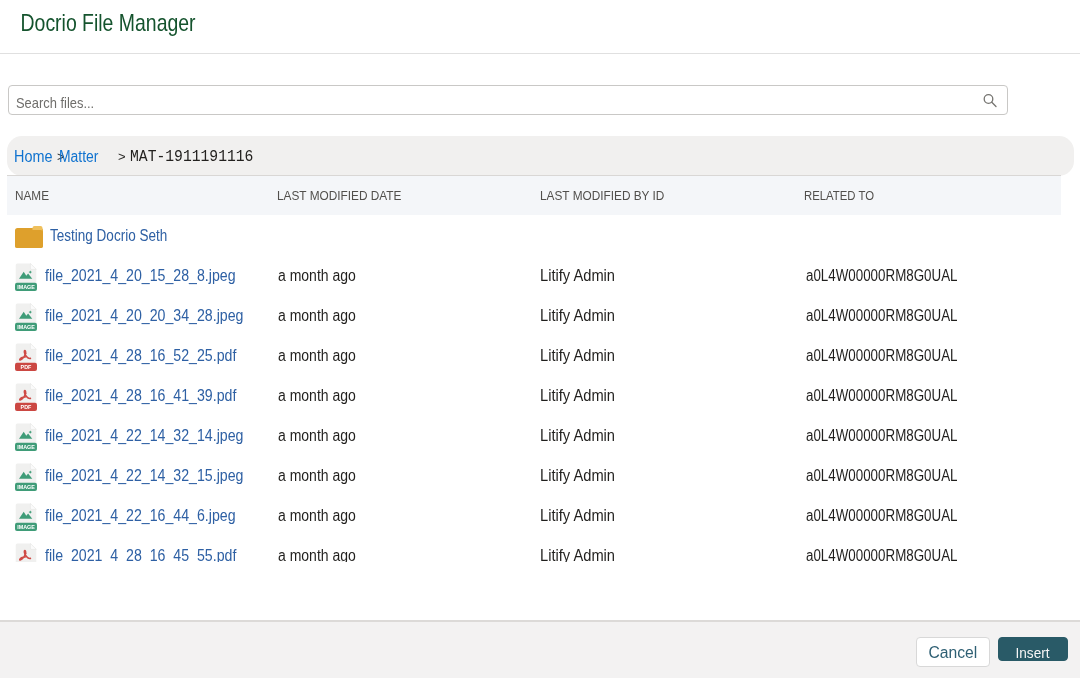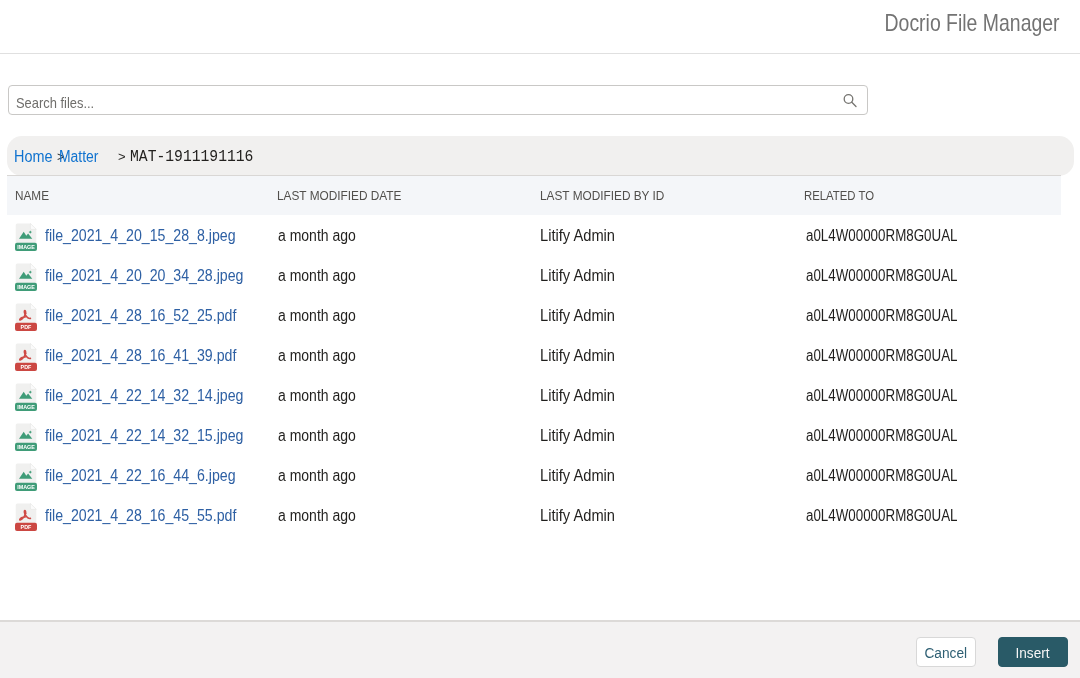--- a/index.html
+++ b/index.html
@@ -1,24 +1,24 @@
 <!DOCTYPE html>
 <html><head>
 <meta charset="utf-8">
 <style>
 * { margin:0; padding:0; box-sizing:border-box; }
 html,body { width:1080px; height:678px; overflow:hidden; background:#fff;
   font-family:"Liberation Sans", sans-serif; }
 span, a, div { white-space:nowrap; }
 .sx { display:inline-block; transform-origin:0 0; }
-.title { position:absolute; top:9px; left:0; width:1080px; text-align:right;
-  font-size:24px; color:#737373; }
+.title { position:absolute; top:9px; left:0; width:1080px; text-align:left;
+  font-size:24px; color:#14532d; }
 .title .sx { transform:scaleX(0.81); transform-origin:50% 0; }
 .divider { position:absolute; top:53px; left:0; width:1080px; height:1px; background:#e0e0e0; }
-.search { position:absolute; top:85px; left:8px; width:860px; height:30px;
+.search { position:absolute; top:85px; left:8px; width:1000px; height:30px;
   border:1px solid #c9c8c6; border-radius:4px; background:#fff;text-align:center; }
 .search .ph { position:absolute; left:7px; top:7.7px; font-size:15px; color:#6f6e6b;
   display:inline-block; transform:scaleX(0.86); transform-origin:0 0; }
 .search svg { position:absolute; right:9px; top:7px; }
 .crumbs { position:absolute; top:136px; left:7px; width:1067px; height:40px;
   background:#f1f0ef; font-size:16px;border-radius:15px; }
 .crumbs > span, .crumbs > a { position:absolute; top:12.4px; }
 .crumbs a { color:#0f72cf; text-decoration:none; }
 .crumbs .sep { color:#2b2a28; font-size:13px; top:13.2px; }
 .crumbs .cur { color:#23211f;font-family:Liberation Mono, monospace; }
@@ -31,25 +31,25 @@
 .row .name { position:absolute; left:37.5px; top:12.5px; font-size:16px; color:#2e60a4;
   display:inline-block; transform:scaleX(0.885); transform-origin:0 0; }
 .row .c2 { position:absolute; left:271px; top:12.5px; font-size:16px; color:#201f1d;
   display:inline-block; transform:scaleX(0.875); transform-origin:0 0; }
 .row .c3 { position:absolute; left:533px; top:12.5px; font-size:16px; color:#201f1d;
   display:inline-block; transform:scaleX(0.917); transform-origin:0 0; }
 .row .c4 { position:absolute; left:798.5px; top:12.5px; font-size:16px; color:#201f1d;
   display:inline-block; transform:scaleX(0.835); transform-origin:0 0; }
 .footer { position:absolute; top:620px; left:0; width:1080px; height:58px;
   background:#f3f2f2; border-top:2px solid #dcdad8; }
-.btn-cancel { position:absolute; top:15px; left:916px; width:60px; height:30px;
+.btn-cancel { position:absolute; top:15px; left:916px; width:74px; height:30px;
   background:#fff; border:1px solid #d8d8d8; border-radius:4px;
-  font-size:14px; color:#2e5f73; text-align:center; line-height:30px; }
+  font-size:16px; color:#2e5f73; text-align:center; line-height:30px; }
 .btn-cancel .sx { transform:scaleX(0.98); transform-origin:50% 0; }
-.btn-insert { position:absolute; top:15px; left:998px; width:70px; height:30px;
+.btn-insert { position:absolute; top:15px; left:998px; width:70px; height:24px;
   background:#295a67; border:1px solid #295a67; border-radius:4px;
   font-size:14px; color:#f6f6f6; text-align:center; line-height:30px; }
 .btn-insert .sx { transform:scaleX(0.971); transform-origin:50% 0; }
 </style>
 </head>
 <body>
 <div class="title"><span class="sx">Docrio File Manager</span></div>
 <div class="divider"></div>
 <div class="search">
   <span class="ph">Search files...</span>
@@ -66,20 +66,28 @@
   <span class="cur" style="left:123px"><span class="sx" style="transform:scaleX(0.918)">MAT-1911191116</span></span>
 </div>
 <div class="thead">
   <span style="left:8px; transform:scaleX(0.98)">NAME</span>
   <span style="left:270px; transform:scaleX(0.985)">LAST MODIFIED DATE</span>
   <span style="left:533px; transform:scaleX(0.985)">LAST MODIFIED BY ID</span>
   <span style="left:797px; transform:scaleX(0.945)">RELATED TO</span>
 </div>
 <div class="rows">
   <div class="row">
+    <svg class="icon" style="left:8px; top:11.5px" width="28" height="22" viewBox="0 0 28 22">
+      <rect x="0" y="2" width="28" height="20" rx="2.5" fill="#dea02c"></rect>
+      <rect x="17.5" y="0" width="10" height="8.5" rx="2" fill="#efc05c"></rect>
+      <rect x="0" y="4" width="28" height="18" rx="2.5" fill="#dea02c"></rect>
+    </svg>
+    <span class="name" style="left:42.5px; transform:scaleX(0.845)">Testing Docrio Seth</span>
+  </div>
+  <div class="row">
 <svg class="icon" width="22" height="28" viewBox="0 0 22 28">
  <path d="M2 0.5 h13.4 l5.9 5.9 v19.6 a1.7 1.7 0 0 1 -1.7 1.7 h-17.2 a1.7 1.7 0 0 1 -1.7 -1.7 v-23.8 a1.7 1.7 0 0 1 1.7 -1.7 z" fill="#f0f0ef"></path>
  <path d="M15.4 0.5 l5.9 5.9 h-4.7 a1.2 1.2 0 0 1 -1.2 -1.2 z" fill="#fbfbfb" stroke="#e0e0de" stroke-width="0.5"></path>
  <path d="M4 15.7 L8.7 8.7 L11.3 12.8 L13.1 10.5 L17.3 15.7 Z" fill="#3f9c78"></path>
  <path d="M15.3 7.4 l0.55 1.15 1.15 0.55 -1.15 0.55 -0.55 1.15 -0.55 -1.15 -1.15 -0.55 1.15 -0.55 z" fill="#3f9c78"></path>
  <rect x="0" y="19.8" width="22" height="8.2" rx="2" fill="#3f9c78"></rect>
  <text x="11" y="26" font-size="5.4" font-weight="bold" fill="#fff" text-anchor="middle" font-family="Liberation Sans">IMAGE</text>
 </svg>
     <span class="name">file_2021_4_20_15_28_8.jpeg</span>
     <span class="c2">a month ago</span>

